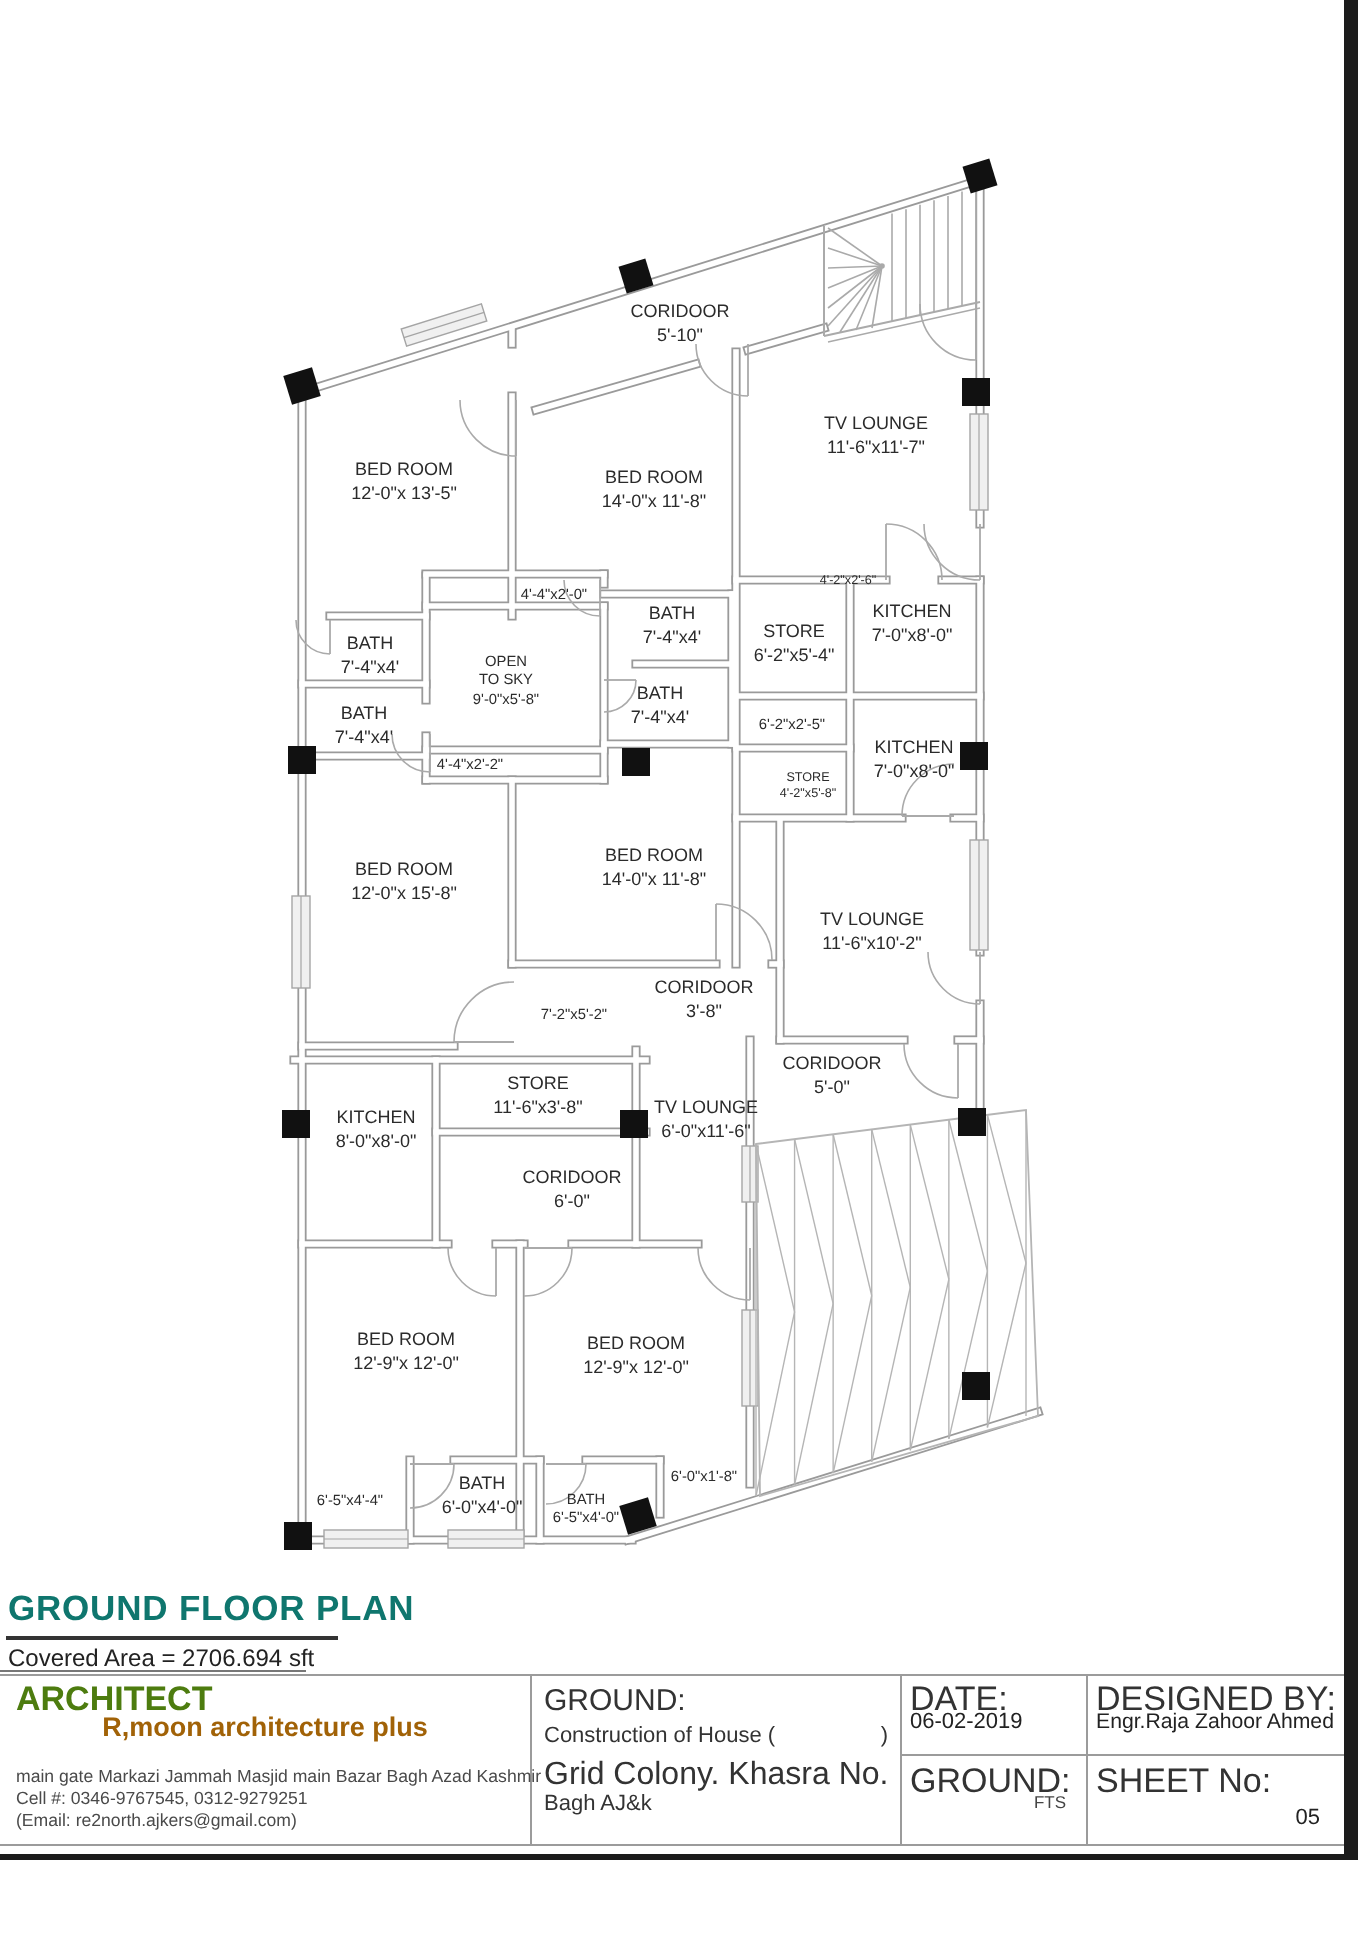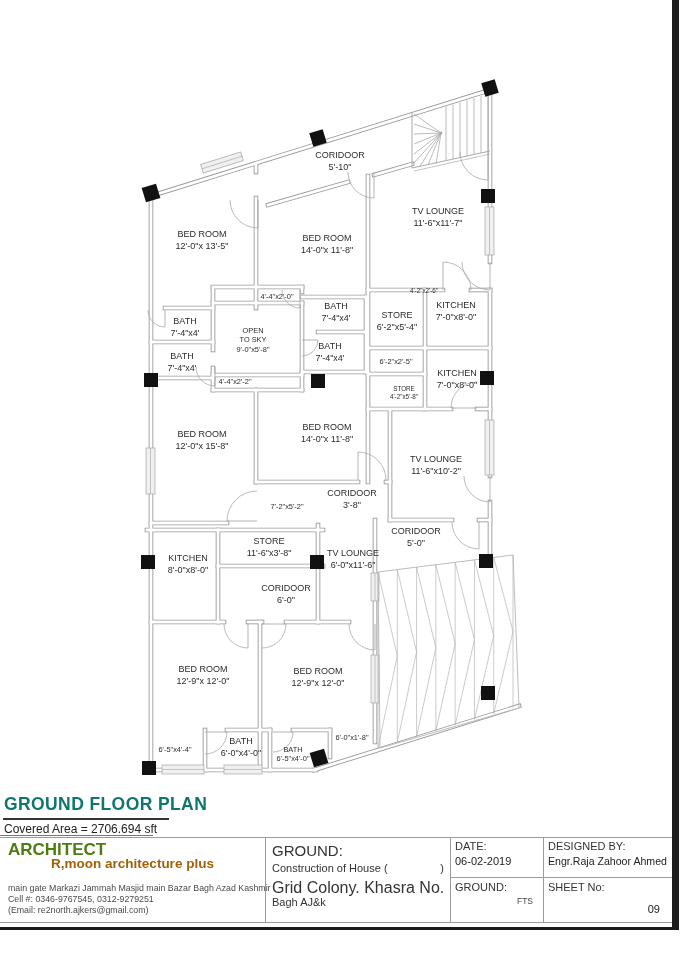--- a/index.html
+++ b/index.html
@@ -14,21 +14,21 @@
   .rlabel.s{font-size:7.4px;line-height:1.25;}
   .rlabel.t{font-size:6.3px;line-height:1.2;}
   .abs{position:absolute;}
   .hline{position:absolute;height:1px;background:#9b9b9b;}
   .vline{position:absolute;width:1px;background:#9b9b9b;}
   #main-title{position:absolute;left:4px;top:794px;font-size:17.5px;font-weight:bold;
               letter-spacing:.4px;color:#0f766e;text-align:center;}
   #title-underline{position:absolute;left:3px;top:818px;width:166px;height:1.5px;background:#333;}
   #covered-area{position:absolute;left:4px;top:822px;font-size:12px;color:#222;}
   #covered-underline{position:absolute;left:0;top:835px;width:153px;height:1px;background:#777;}
-  .tb-label{font-size:11px;color:#333;text-align:right;}
+  .tb-label{font-size:17px;color:#333;text-align:right;}
   .tb-value{font-size:11px;color:#222;}
   #architect-heading{left:8px;top:840px;font-size:17px;font-weight:bold;color:#4d7c0f;}
   #architect-firm{left:0px;top:856px;width:265px;text-align:center;font-size:13.5px;font-weight:bold;color:#a16207;}
   .office-text{left:8px;font-size:8.8px;color:#4a4a4a;line-height:1.25;}
   #project-heading{left:272px;top:842px;font-size:15px;color:#333;}
   #project-line1{left:272px;top:862px;width:172px;display:flex;justify-content:space-between;font-size:11px;color:#333;}
   #project-line2{left:272px;top:879px;font-size:16px;color:#333;}
   #project-line3{left:272px;top:896px;font-size:11px;color:#333;}
   #scale-value{left:455px;top:896px;width:78px;text-align:right;font-size:8.5px;color:#444;}
   #sheet-value{left:548px;top:903px;width:112px;text-align:right;font-size:11px;color:#222;}
@@ -420,17 +420,17 @@
   <div class="abs" id="project-line2">Grid Colony. Khasra No.</div>
   <div class="abs" id="project-line3">Bagh AJ&amp;k</div>
 
   <div class="abs tb-label" style="left:455px;top:840px;">DATE:</div>
   <div class="abs tb-value" id="date-value">06-02-2019</div>
   <div class="abs tb-label" style="left:548px;top:840px;">DESIGNED BY:</div>
   <div class="abs tb-value" style="left:548px;top:855px;font-size:10.6px;">Engr.Raja Zahoor Ahmed</div>
   <div class="abs tb-label" style="left:455px;top:881px;">GROUND:</div>
   <div class="abs" id="scale-value">FTS</div>
   <div class="abs tb-label" style="left:548px;top:881px;">SHEET No:</div>
-  <div class="abs" id="sheet-value">09</div>
+  <div class="abs" id="sheet-value">05</div>
 
   <div id="black-right-bar"></div>
   <div id="black-bottom-line"></div>
 </div>
 
 </body></html>

